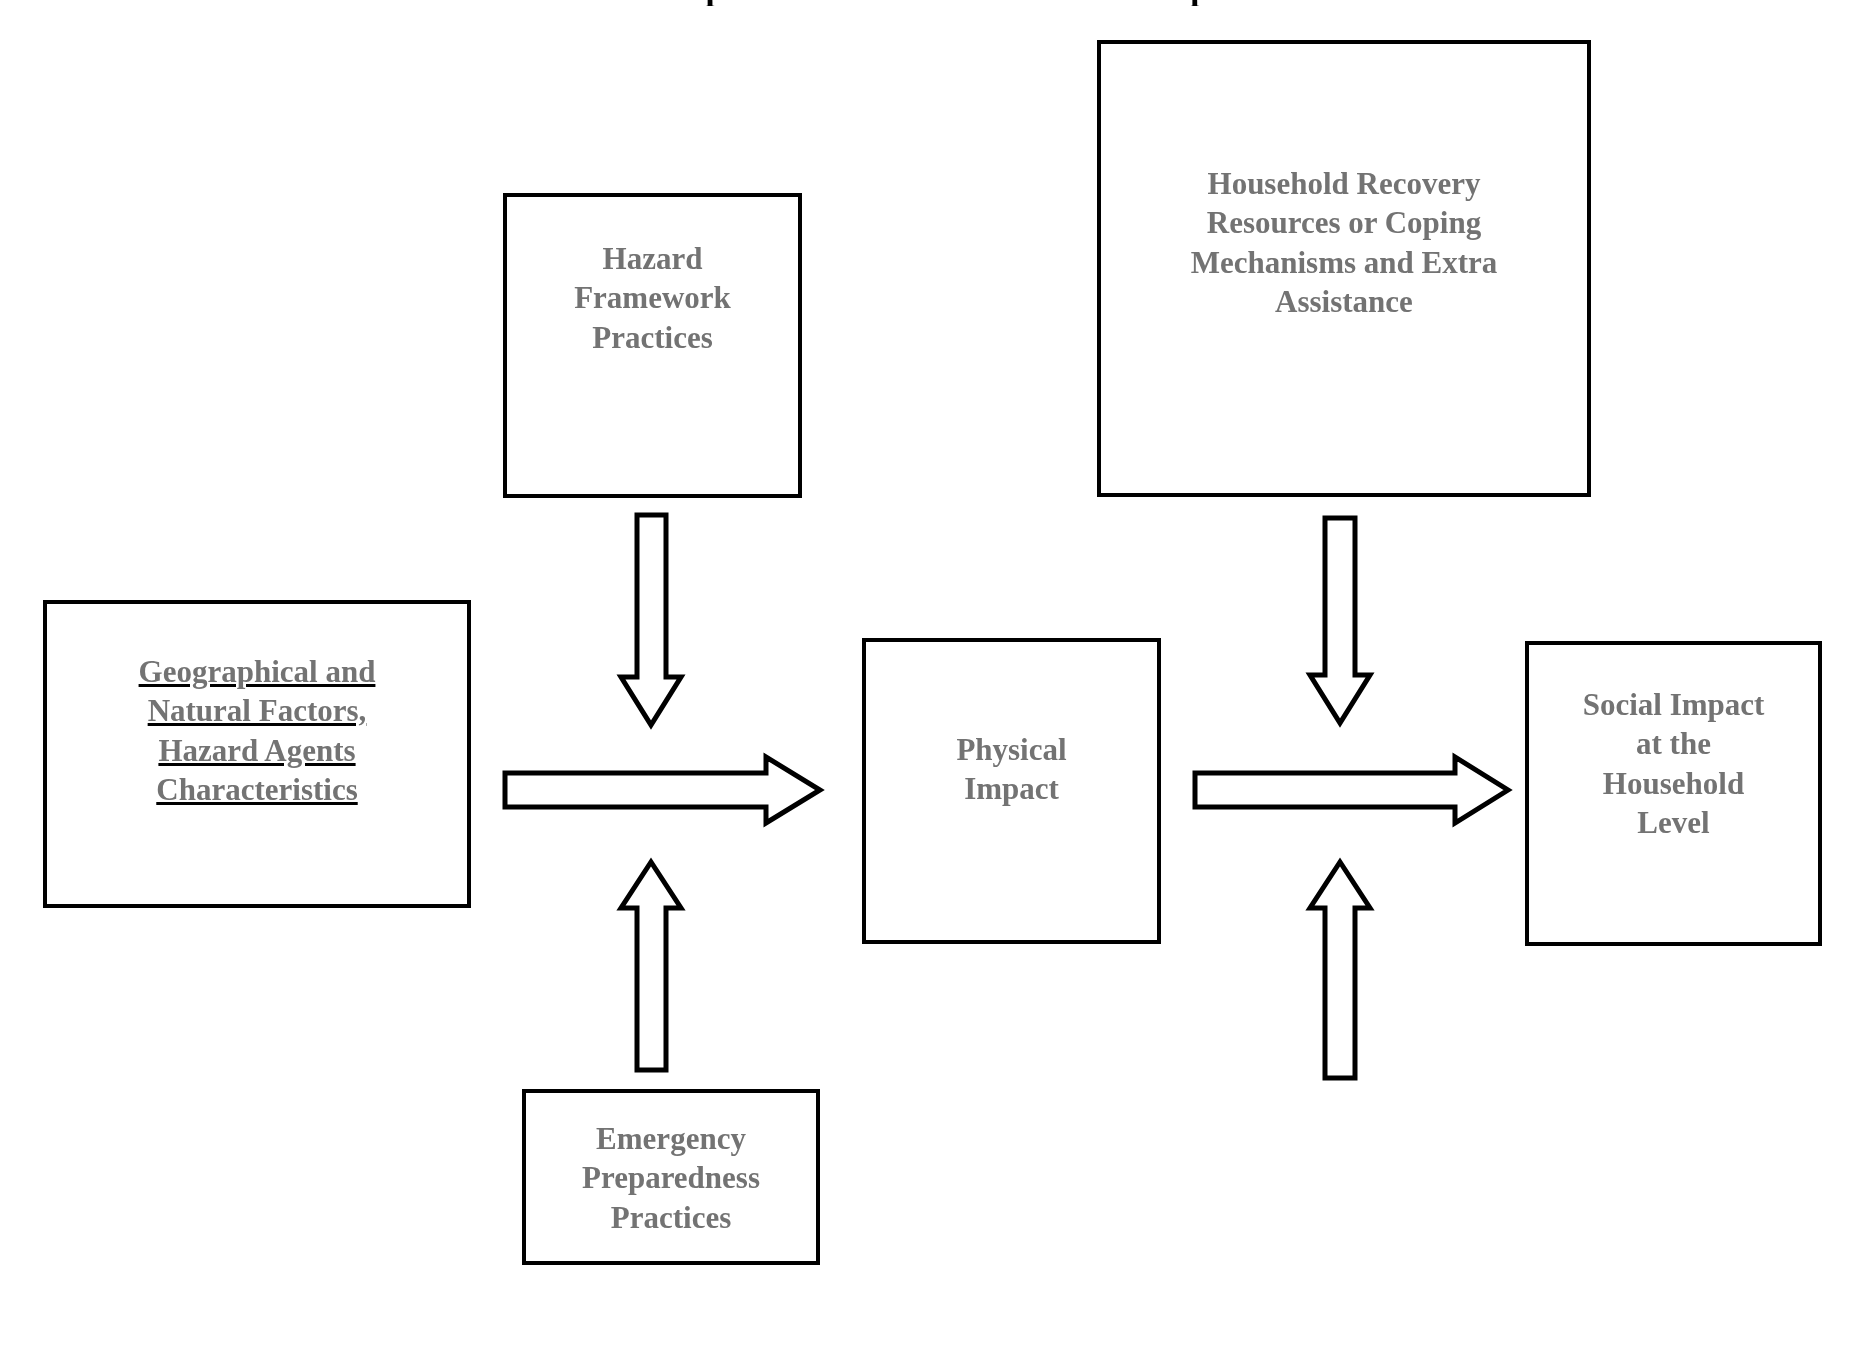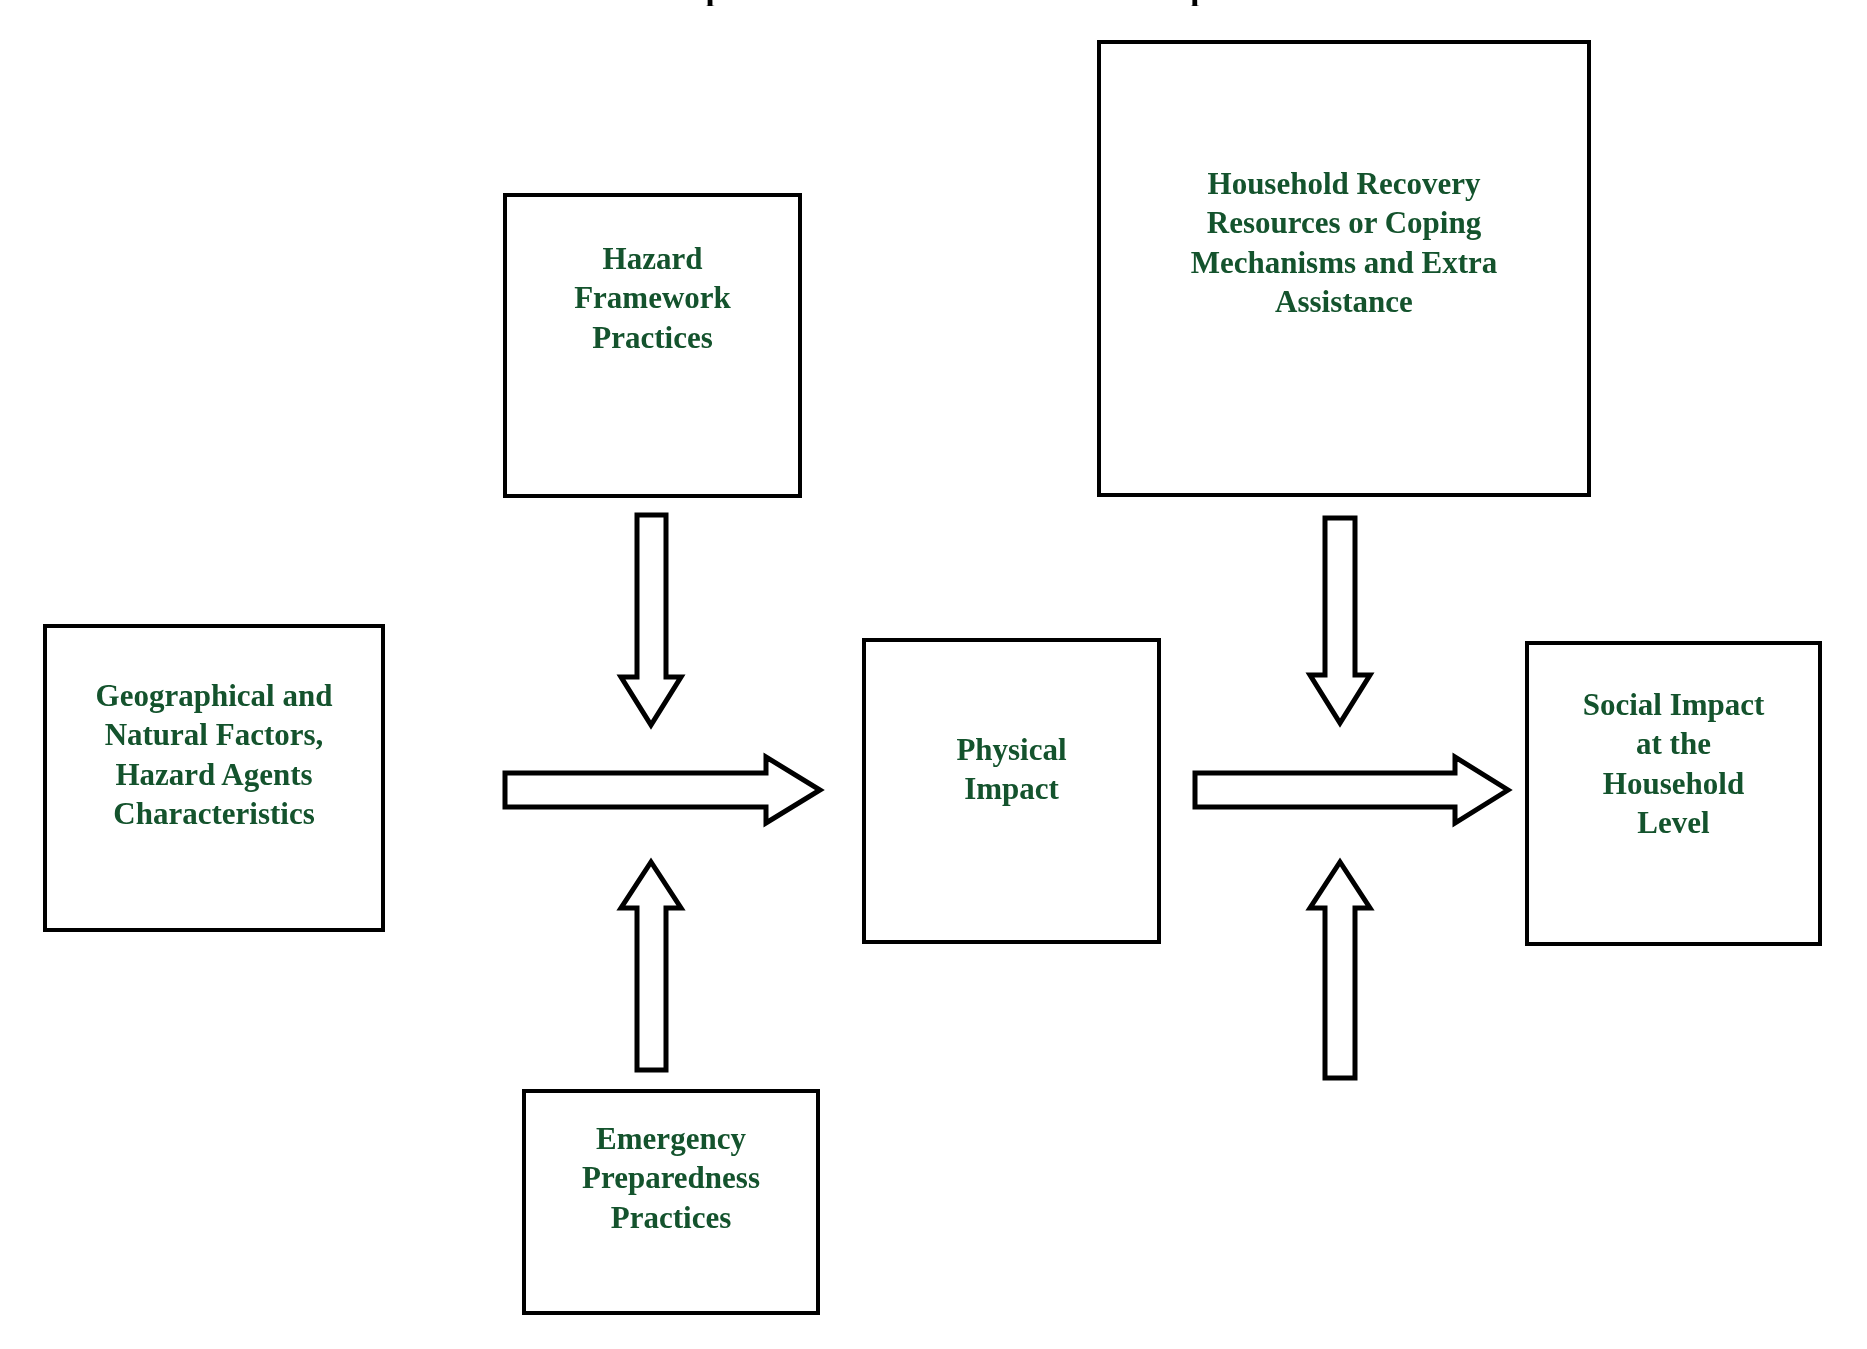--- a/index.html
+++ b/index.html
@@ -24,21 +24,21 @@
     box-sizing: border-box;
     background: #ffffff;
     border: 4px solid #000000;
     display: flex;
     flex-direction: column;
     align-items: center;
   }
   .node-label {
     font-family: "Liberation Serif", "DejaVu Serif", serif;
     font-weight: bold;
-    color: #14532d;
+    color: #737373;
     text-align: center;
     line-height: 1.27;
     white-space: pre-line;
     width: 100%;
     padding: 0 8px;
     box-sizing: border-box;
   }
   .clipped-title {
     position: absolute;
     left: 0;
@@ -91,39 +91,39 @@
 Practices</div>
   </div>
 
   <div class="node-box" style="left: 1097px; top: 40px; width: 494px; height: 457px; border-color: rgb(0, 0, 0); background: rgb(255, 255, 255);">
     <div class="node-label" style="font-size: 31px; margin-top: 120px;">Household Recovery
 Resources or Coping
 Mechanisms and Extra
 Assistance</div>
   </div>
 
-  <div class="node-box" style="left: 43px; top: 624px; width: 342px; height: 308px; border-color: rgb(0, 0, 0); background: rgb(255, 255, 255);">
+  <div class="node-box" style="left: 43px; top: 600px; width: 428px; height: 308px; border-color: rgb(0, 0, 0); background: rgb(255, 255, 255); text-decoration: underline;">
     <div class="node-label" style="font-size: 31px; margin-top: 48px;">Geographical and
 Natural Factors,
 Hazard Agents
 Characteristics</div>
   </div>
 
   <div class="node-box" style="left: 862px; top: 638px; width: 299px; height: 306px; border-color: rgb(0, 0, 0); background: rgb(255, 255, 255);">
     <div class="node-label" style="font-size: 31px; margin-top: 88px;">Physical
 Impact</div>
   </div>
 
   <div class="node-box" style="left: 1525px; top: 641px; width: 297px; height: 305px; border-color: rgb(0, 0, 0); background: rgb(255, 255, 255);">
     <div class="node-label" style="font-size: 31px; margin-top: 40px;">Social Impact
 at the
 Household
 Level</div>
   </div>
 
-  <div class="node-box" style="left: 522px; top: 1089px; width: 298px; height: 226px; border-color: rgb(0, 0, 0); background: rgb(255, 255, 255);">
+  <div class="node-box" style="left: 522px; top: 1089px; width: 298px; height: 176px; border-color: rgb(0, 0, 0); background: rgb(255, 255, 255);">
     <div class="node-label" style="font-size: 31px; margin-top: 26px;">Emergency
 Preparedness
 Practices</div>
   </div>
 
 
 </div>
 
 </body></html>

